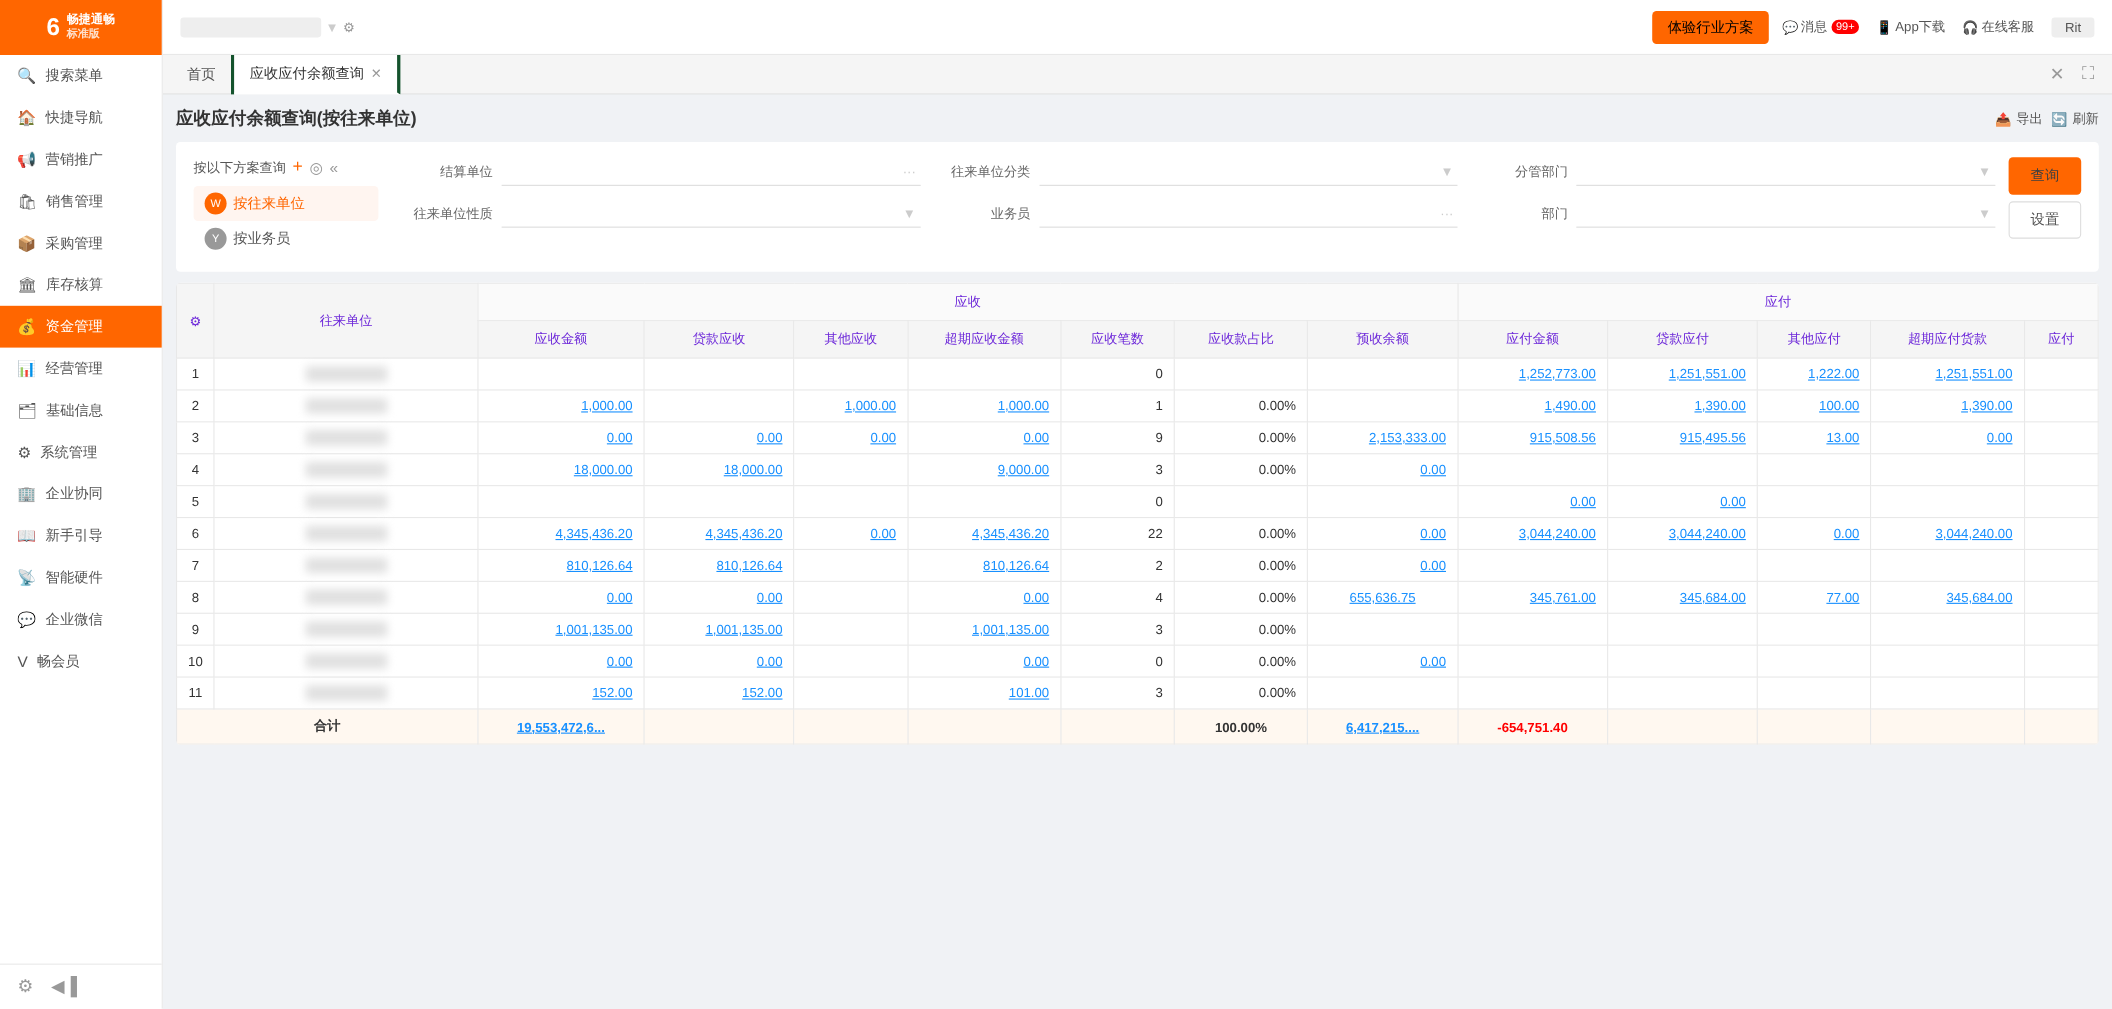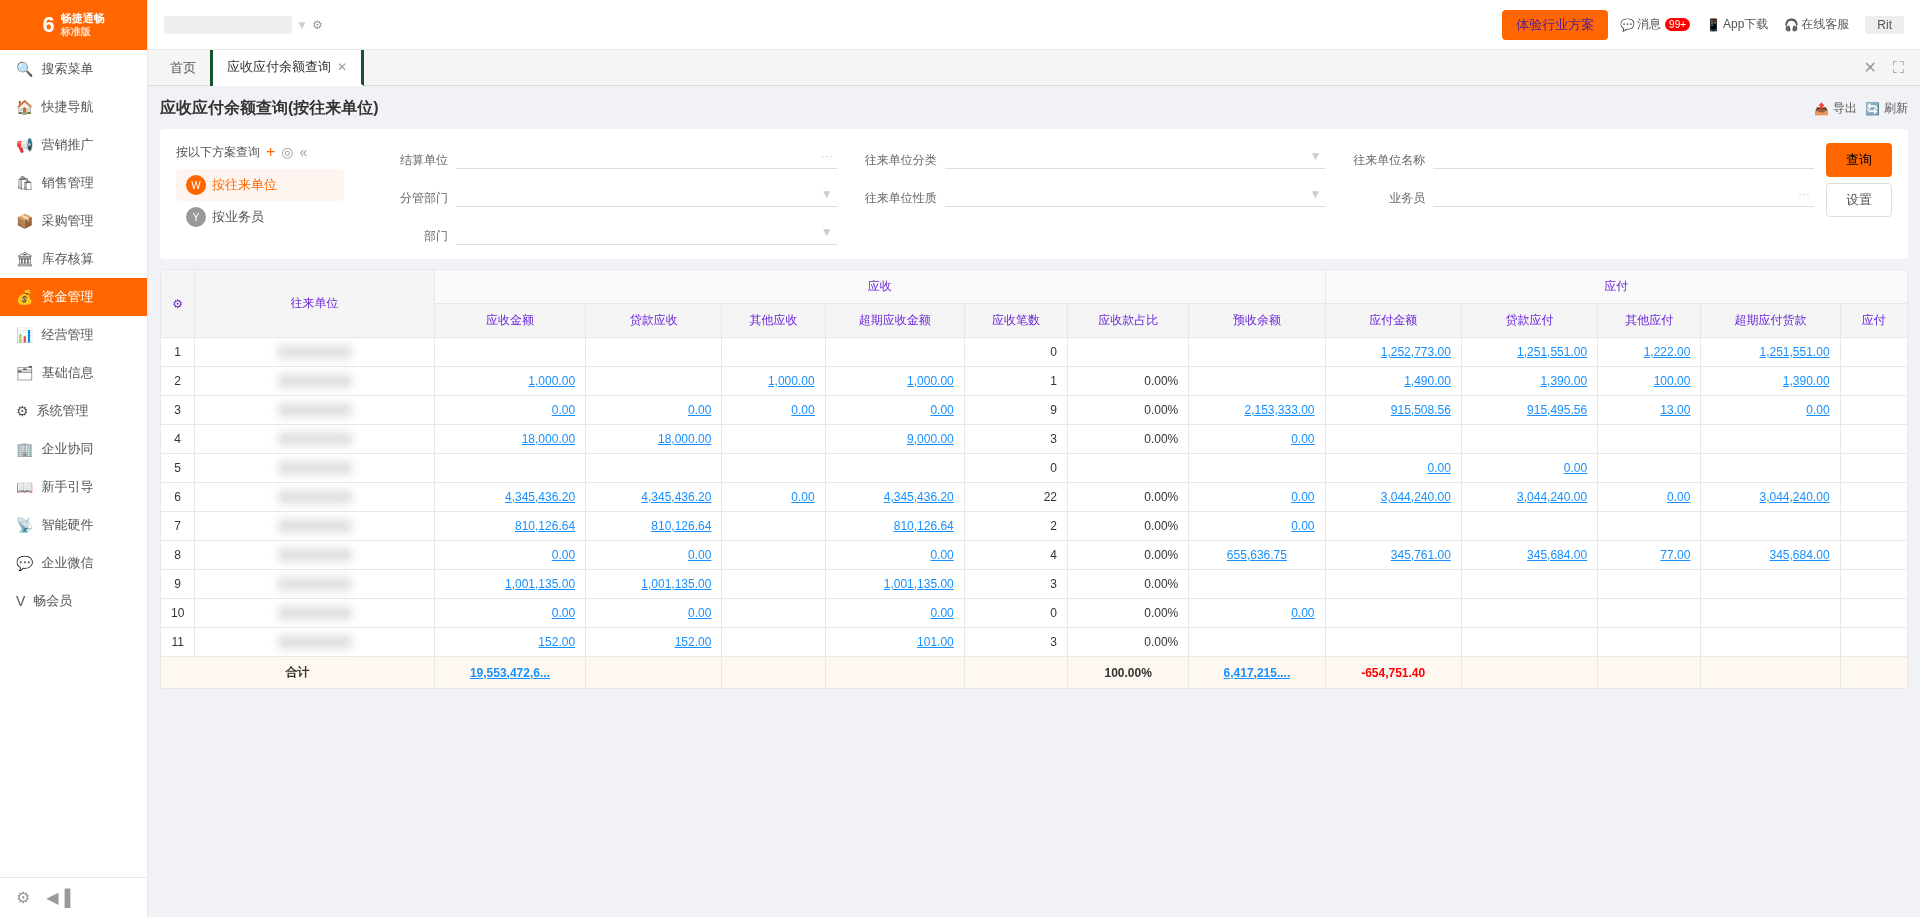--- a/index.html
+++ b/index.html
@@ -27,21 +27,21 @@
     .main {
       margin-left: 148px; height: 917px; display: flex; flex-direction: column;
     }
 
     
     .topbar {
       height: 50px; background: #fff; border-bottom: 1px solid #e8e8e8;
       display: flex; align-items: center; padding: 0 16px; gap: 12px;
     }
     .topbar-breadcrumb { color: #999; font-size: 12px; display: flex; align-items: center; gap: 4px; flex: 1; }
-    .topbar-btn { background: #ff6600; color: #4c1d95; border: none; padding: 6px 14px; border-radius: 4px; cursor: pointer; font-size: 13px; }
+    .topbar-btn { background: #ff6600; color: #000000; border: none; padding: 6px 14px; border-radius: 4px; cursor: pointer; font-size: 13px; }
     .topbar-actions { display: flex; align-items: center; gap: 16px; color: #555; font-size: 12px; }
     .topbar-badge { background: red; color: white; border-radius: 10px; font-size: 10px; padding: 1px 4px; margin-left: 2px; }
 
     
     .tabbar {
       background: #f5f5f5; border-bottom: 1px solid #ddd; display: flex; align-items: center;
       height: 36px; padding: 0 8px;
     }
     .tab {
       padding: 0 14px; height: 36px; display: flex; align-items: center; cursor: pointer;
@@ -75,26 +75,26 @@
     .filter-options span { color: #999; cursor: pointer; font-size: 14px; }
     .filter-item {
       display: flex; align-items: center; gap: 6px; padding: 6px 10px;
       border-radius: 4px; cursor: pointer; font-size: 13px; color: #555;
     }
     .filter-item.active { background: #fff5f0; color: #ff6600; }
     .filter-icon { width: 20px; height: 20px; border-radius: 50%; background: #ff6600; color: white; display: flex; align-items: center; justify-content: center; font-size: 10px; }
 
     .search-form { flex: 1; }
     .search-grid { display: grid; grid-template-columns: 1fr 1fr 1fr; gap: 12px 20px; }
-    .form-field { display: flex; align-items: flex-end; gap: 8px; }
+    .form-field { display: flex; align-items: center; gap: 8px; }
     .form-label { color: #666; font-size: 12px; white-space: nowrap; width: 80px; text-align: right; }
     .form-control { flex: 1; border: none; border-bottom: 1px solid #ddd; padding: 4px; font-size: 12px; display: flex; align-items: center; justify-content: space-between; min-height: 26px; }
     .collapse-btn { text-align: center; color: #ff6600; font-size: 12px; cursor: pointer; padding: 6px; }
 
-    .search-btn { background: #ff6600; color: #000000; border: none; padding: 8px 20px; border-radius: 4px; cursor: pointer; font-size: 13px; }
+    .search-btn { background: #ff6600; color: #404040; border: none; padding: 8px 20px; border-radius: 4px; cursor: pointer; font-size: 13px; }
     .setting-btn { background: white; color: #555; border: 1px solid #ddd; padding: 7px 16px; border-radius: 4px; cursor: pointer; font-size: 13px; }
     .btn-group { display: flex; flex-direction: column; gap: 6px; }
 
     
     .table-container {
       background: #fff; border-radius: 4px; overflow: auto;
     }
     .data-table { width: 100%; border-collapse: collapse; font-size: 12px; }
     .data-table th {
       background: #f5f5f5; border: 1px solid #e8e8e8; padding: 8px 10px;
@@ -275,24 +275,20 @@
                 <span style="color:transparent;">　　　　　</span>
                 <span style="color:#ccc;">···</span>
               </div>
             </div>
             <div class="form-field">
               <span class="form-label">往来单位分类</span>
               <div class="form-control">
                 <span style="color:transparent;">　　　</span>
                 <span style="color:#ccc;">▼</span>
               </div>
-            </div>
-            <div class="form-field">
-              <span class="form-label">往来单位名称</span>
-              <div class="form-control"></div>
             </div>
 
             <div class="form-field">
               <span class="form-label">分管部门</span>
               <div class="form-control">
                 <span style="color:transparent;">　　　</span>
                 <span style="color:#ccc;">▼</span>
               </div>
             </div>
             <div class="form-field">

